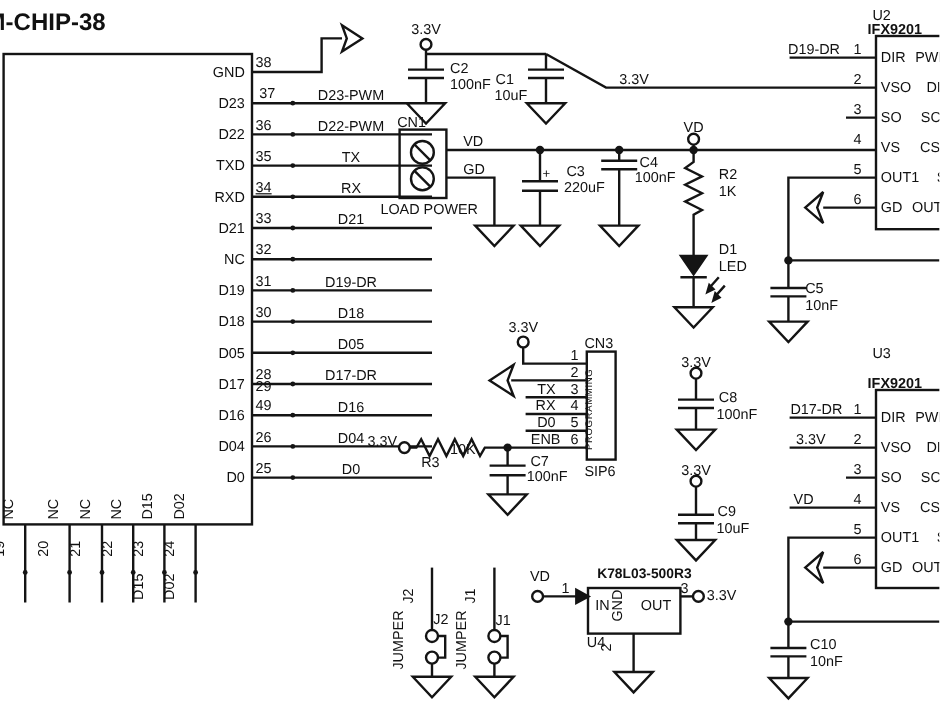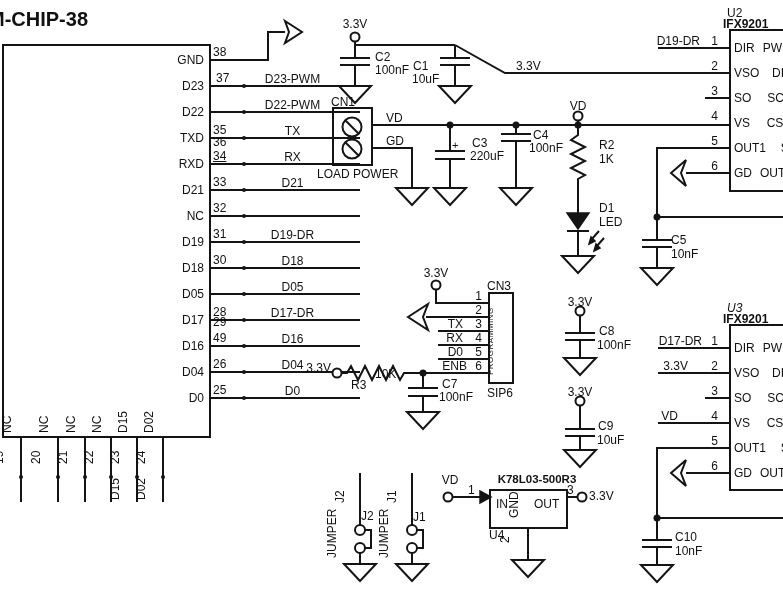--- a/index.html
+++ b/index.html
@@ -203,21 +203,21 @@
 <div class="t r" style="left:118px;top:236px;width:86px;">D19</div>
 <div class="t r" style="left:118px;top:262px;width:86px;">D18</div>
 <div class="t r" style="left:118px;top:288px;width:86px;">D05</div>
 <div class="t r" style="left:118px;top:314px;width:86px;">D17</div>
 <div class="t r" style="left:118px;top:340px;width:86px;">D16</div>
 <div class="t r" style="left:118px;top:366px;width:86px;">D04</div>
 <div class="t r" style="left:118px;top:392px;width:86px;">D0</div>
 
 <div class="t" style="left:213px;top:46px;">38</div>
 <div class="t" style="left:216px;top:72px;text-align:right;">37</div>
-<div class="t" style="left:213px;top:98px;margin-top:38px;">36</div>
+<div class="t" style="left:213px;top:98px;">36</div>
 <div class="t" style="left:213px;top:124px;">35</div>
 <div class="t" style="left:213px;top:150px;text-decoration:underline;">34</div>
 <div class="t" style="left:213px;top:176px;">33</div>
 <div class="t" style="left:213px;top:202px;">32</div>
 <div class="t" style="left:213px;top:228px;">31</div>
 <div class="t" style="left:213px;top:254px;">30</div>
 <div class="t" style="left:213px;top:280px;margin-top:36px;">29</div>
 <div class="t" style="left:213px;top:306px;">28</div>
 <div class="t" style="left:213px;top:332px;">49</div>
 <div class="t" style="left:213px;top:358px;">26</div>
@@ -300,21 +300,21 @@
 <div class="t" style="left:671px;top:234px;">C5</div>
 <div class="t" style="left:671px;top:248px;">10nF</div>
 
 <div class="t c" style="left:563px;top:296px;width:34px;">3.3V</div>
 <div class="t" style="left:599px;top:325px;">C8</div>
 <div class="t" style="left:597px;top:339px;">100nF</div>
 <div class="t c" style="left:563px;top:386px;width:34px;">3.3V</div>
 <div class="t" style="left:598px;top:420px;">C9</div>
 <div class="t" style="left:597px;top:434px;">10uF</div>
 
-<div class="t" style="left:727px;top:302px;font-style:italic;">U3</div>
+<div class="t" style="left:727px;top:288px;">U3</div>
 <div class="t b" style="left:723px;top:313px;">IFX9201</div>
 <div class="t r" style="left:640px;top:335px;width:62px;">D17-DR</div>
 <div class="t r" style="left:648px;top:360px;width:40px;">3.3V</div>
 <div class="t r" style="left:648px;top:410px;width:30px;">VD</div>
 <div class="t r" style="left:694px;top:335px;width:24px;">1</div>
 <div class="t r" style="left:694px;top:360px;width:24px;">2</div>
 <div class="t r" style="left:694px;top:385px;width:24px;">3</div>
 <div class="t r" style="left:694px;top:410px;width:24px;">4</div>
 <div class="t r" style="left:694px;top:435px;width:24px;">5</div>
 <div class="t r" style="left:694px;top:460px;width:24px;">6</div>

